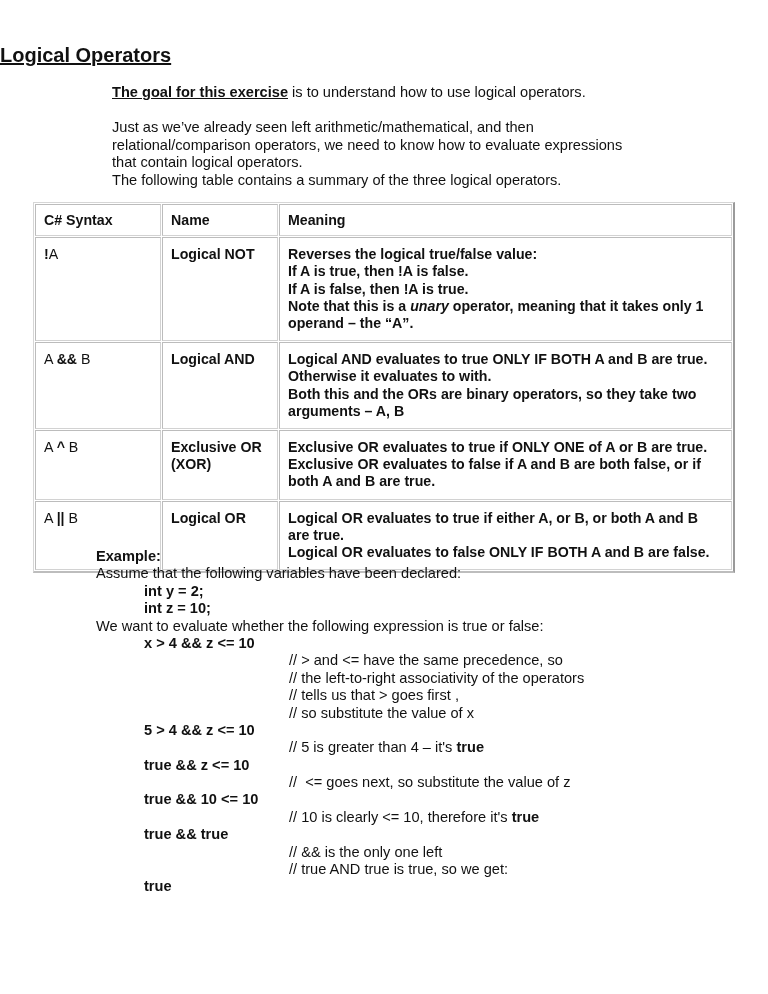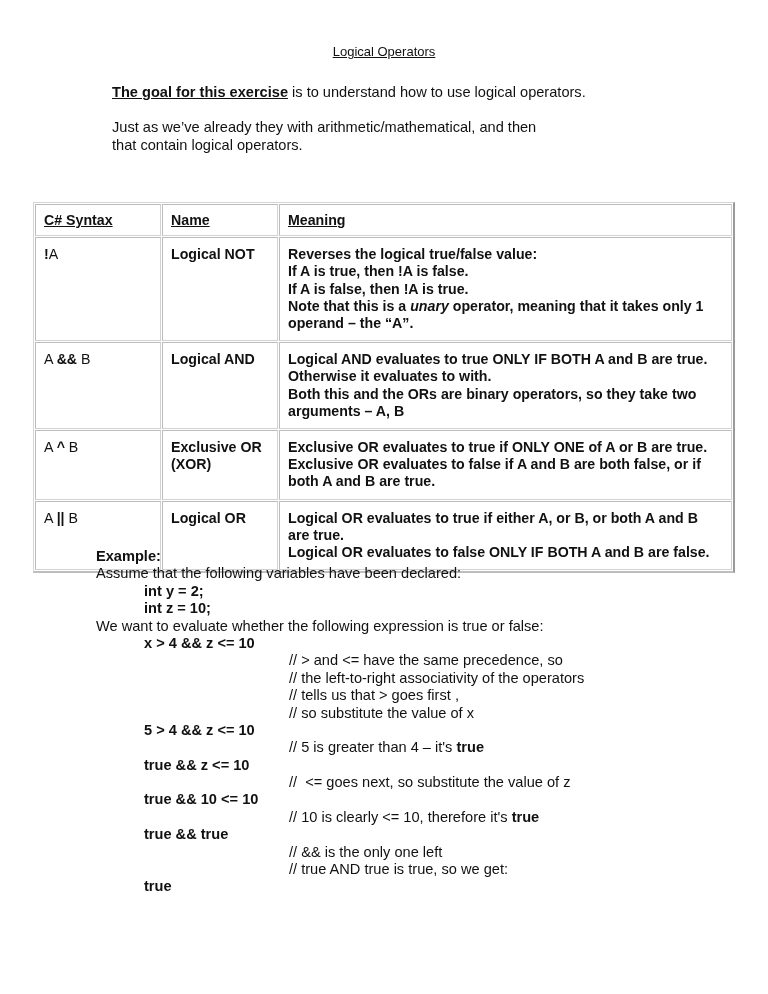--- a/index.html
+++ b/index.html
@@ -1,61 +1,63 @@
 <!DOCTYPE html>
 <html><head>
 <meta charset="utf-8">
 <style>
   html, body { margin: 0; padding: 0; background: #ffffff; }
   body {
     width: 768px; height: 994px; position: relative; overflow: hidden;
     font-family: "Liberation Sans", sans-serif; color: #111; font-size: 14.6px;
   }
   .title {
-    position: absolute; left: 0; width: 768px; top: 44px; text-align: center;
-    font-weight: normal; text-decoration: underline; font-size: 13px;
+    position: absolute; left: 0; width: 768px; top: 44px; 
+    font-weight: bold; text-decoration: underline; font-size: 20px;
   }
   .intro { position: absolute; left: 112px; top: 84px; width: 560px; line-height: 17.5px; }
   .intro .goal-label { font-weight: bold; text-decoration: underline; }
   .intro p { margin: 0; }
   .intro .spacer { height: 17.5px; }
 
   table.ops {
     position: absolute; left: 33px; top: 202px; width: 702px;
     border-collapse: separate; border-spacing: 1px;
     border: 1px solid #d6d6d6; border-right: 2px solid #9a9a9a; border-bottom: 2px solid #bdbdbd;
     font-size: 14.2px; line-height: 17.2px;
   }
   table.ops td, table.ops th {
     border: 1px solid #d2d2d2; border-top-color: #bcbcbc; border-left-color: #bcbcbc;
     vertical-align: top; text-align: left; padding: 8px 8px 8px 8px;
   }
-  table.ops th { font-weight: bold; padding-top: 7px; padding-bottom: 6px; text-decoration: underline; }
+  table.ops th { font-weight: bold; padding-top: 7px; padding-bottom: 6px; }
   table.ops col.c1 { width: 126px; }
   table.ops col.c2 { width: 116px; }
   .b { font-weight: bold; }
   .i { font-style: italic; margin-top: 36px; }
   .cell-line { display: block; font-weight: bold; }
 
   .example { position: absolute; left: 96px; top: 548px; width: 600px; line-height: 17.4px; }
   .example .line { height: 17.4px; white-space: pre; }
   .example .heading { font-weight: bold; }
   .example .code { padding-left: 48px; font-weight: bold; }
   .example .comment { padding-left: 193px; }
 </style>
 </head>
 <body>
 
 <div class="title">Logical Operators</div>
 
 <div class="intro">
   <p><span class="goal-label">The goal for this exercise</span><span> is to understand how to use logical operators.</span></p>
   <div class="spacer"></div>
-  <p>Just as we’ve already they with arithmetic/mathematical, and then</p>
+  <p>Just as we’ve already seen left arithmetic/mathematical, and then</p>
+  <p>relational/comparison operators, we need to know how to evaluate expressions</p>
   <p>that contain logical operators.</p>
+  <p>The following table contains a summary of the three logical operators.</p>
 </div>
 
 <table class="ops">
   <colgroup>
       <col class="c1">
       <col class="c2">
       <col>
     </colgroup>
   <tbody>
       <tr>

